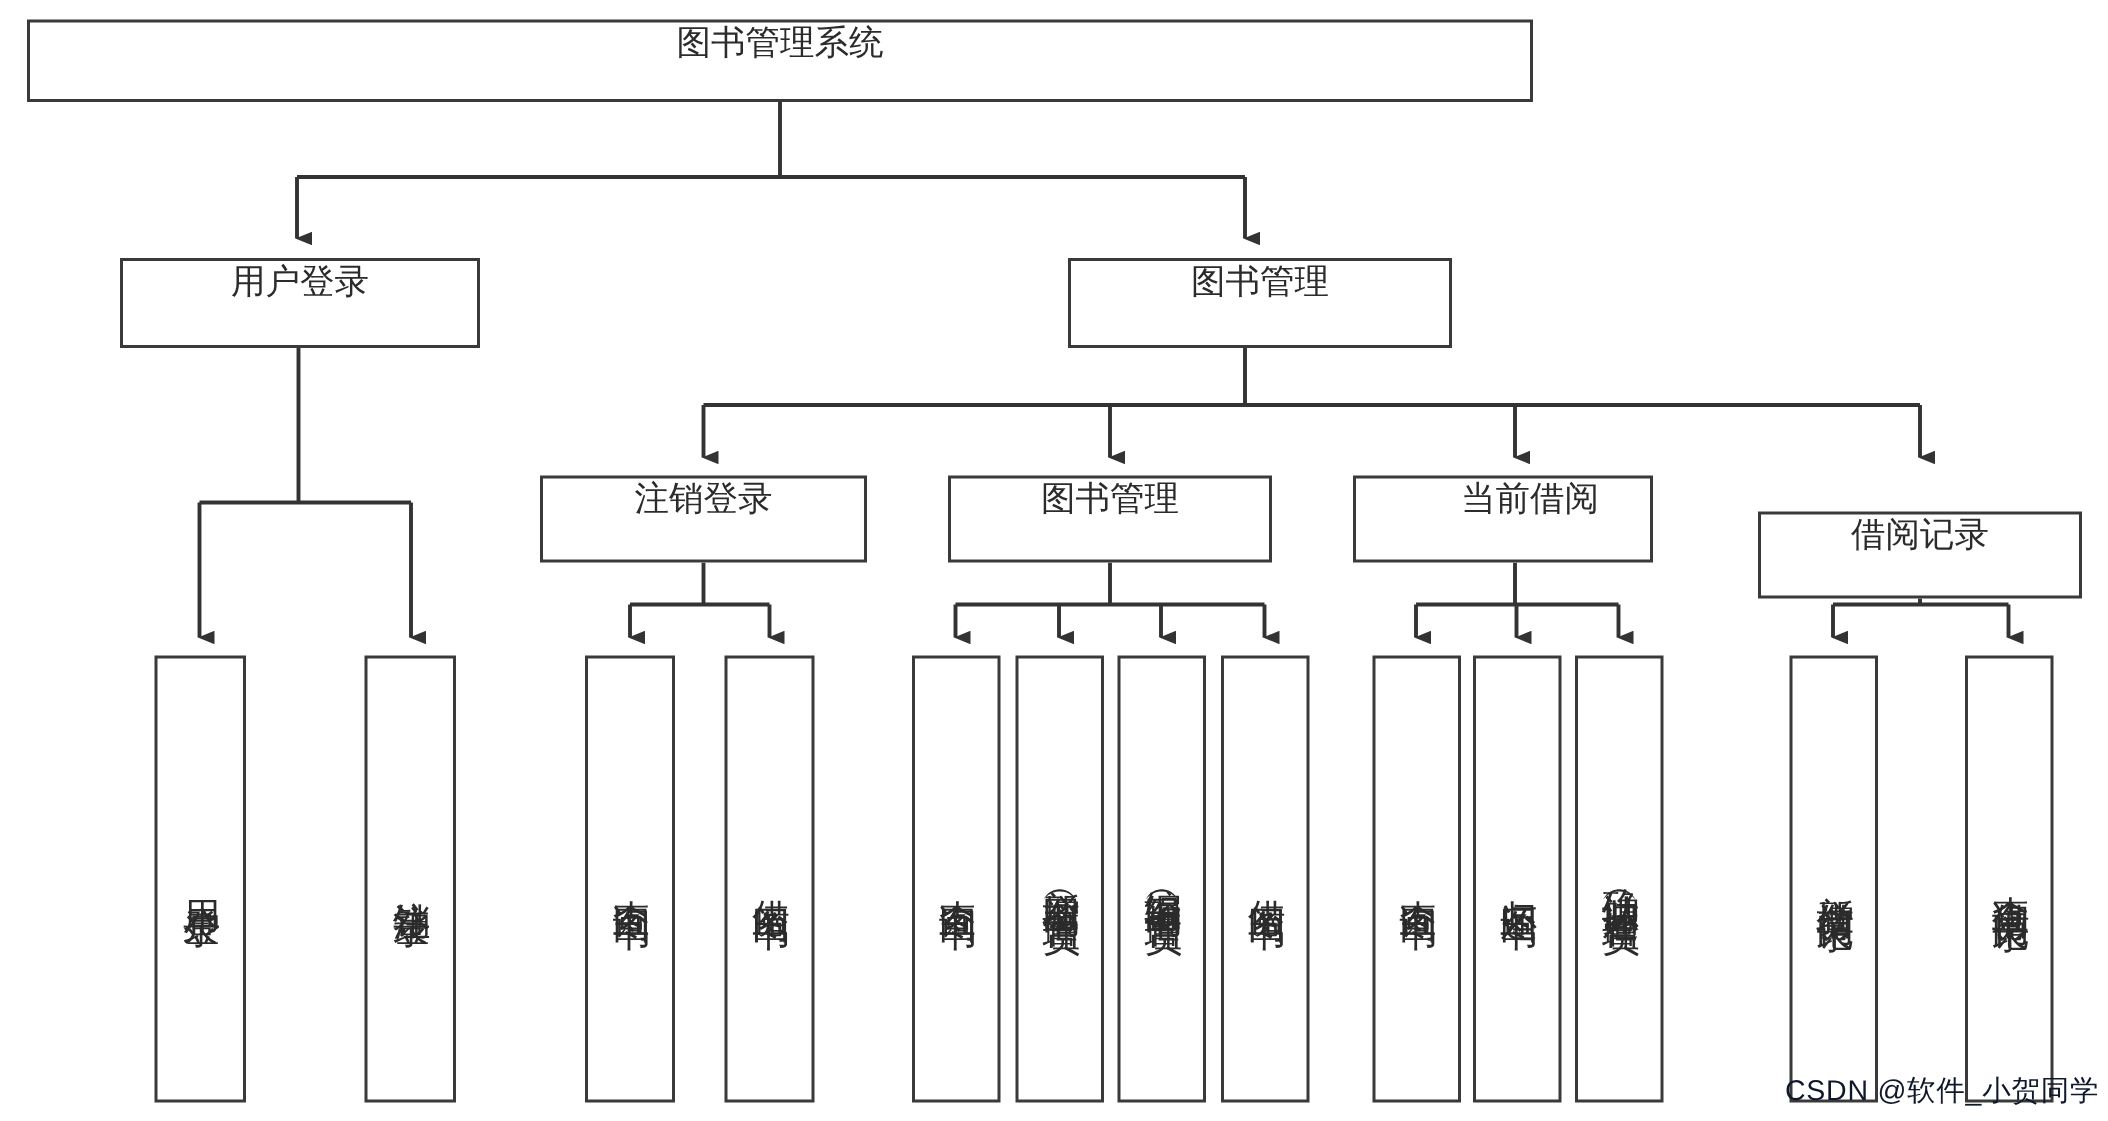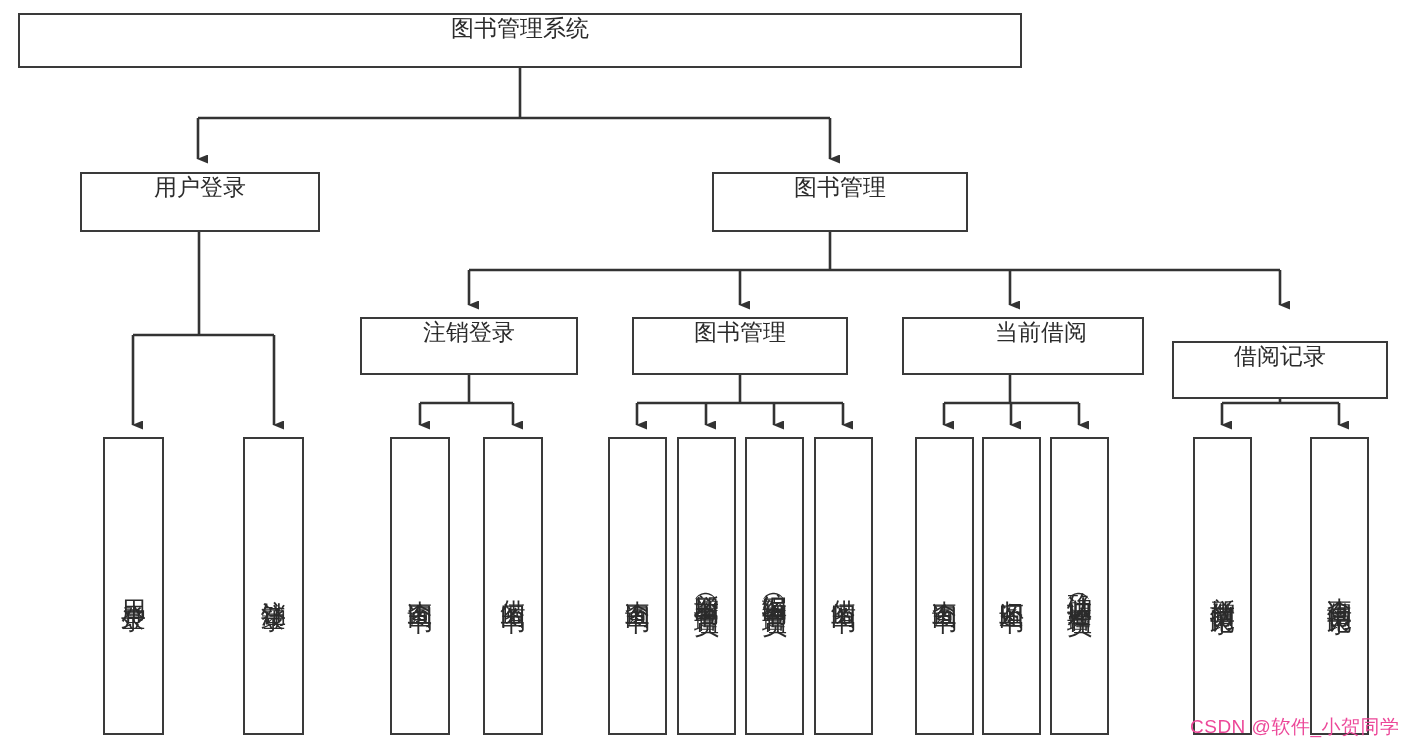--- a/index.html
+++ b/index.html
@@ -56,21 +56,21 @@
     font-size: 25px;
     letter-spacing: 3px;
     line-height: 1;
     white-space: nowrap;
   }
   .watermark {
     position: absolute;
     left: 1190px;
     top: 714px;
     font-size: 19px;
-    color: #ec4899;
+    color: #0f172a;
     white-space: nowrap;
     letter-spacing: 0.5px;
   }
 </style>
 </head>
 <body>
 
 <div id="diagram-root">
 
   <svg class="connectors" viewBox="0 0 1405 747">
@@ -133,21 +133,21 @@
   <div class="node horizontal" style="left:712px; top:172px; width:256px; height:60px;">
     <span class="node-label">图书管理</span>
   </div>
 
   <div class="node horizontal" style="left:360px; top:317px; width:218px; height:58px;">
     <span class="node-label">注销登录</span>
   </div>
   <div class="node horizontal" style="left:632px; top:317px; width:216px; height:58px;">
     <span class="node-label">图书管理</span>
   </div>
-  <div class="node horizontal" style="left:902px; top:317px; width:242px; height:58px;padding-left:36px;">
+  <div class="node horizontal" style="left:902px; top:317px; width:200px; height:58px;padding-left:36px;">
     <span class="node-label">当前借阅</span>
   </div>
   <div class="node horizontal" style="left:1172px; top:317px; width:216px; height:58px;margin-top:24px;">
     <span class="node-label">借阅记录</span>
   </div>
 
   <div class="node vertical" style="left:103px; top:437px; width:61px; height:298px;">
     <span class="node-label">用户登录</span>
   </div>
   <div class="node vertical" style="left:243px; top:437px; width:61px; height:298px;">

